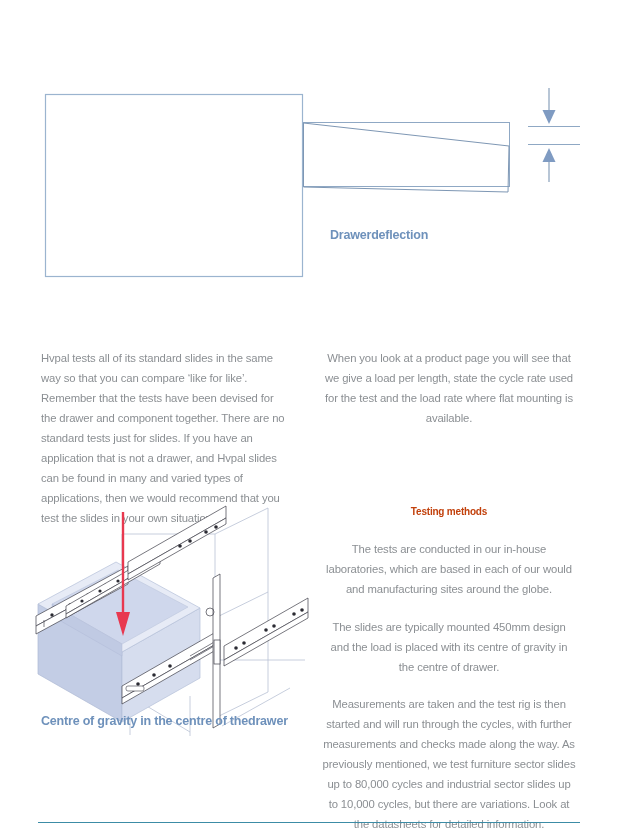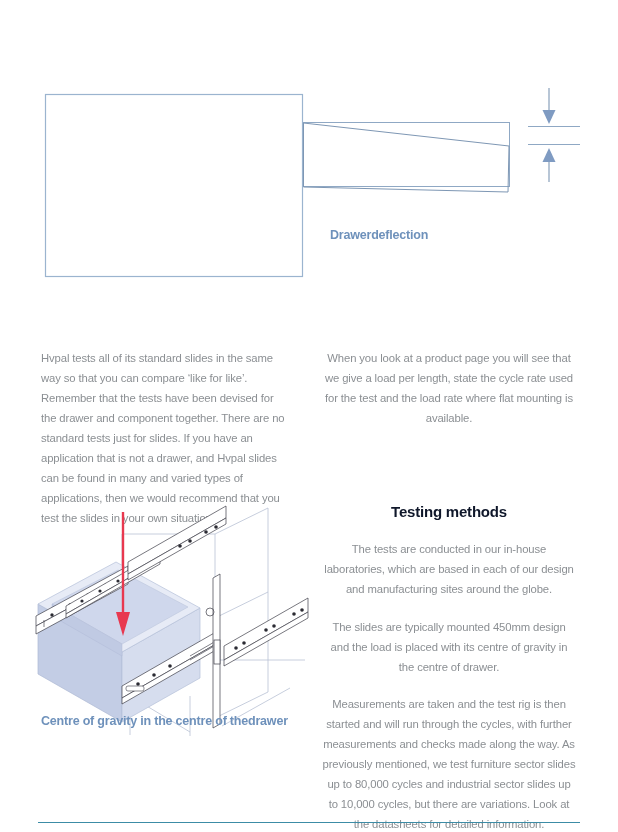--- a/index.html
+++ b/index.html
@@ -64,23 +64,23 @@
     top: 348px;
     width: 254px;
     text-align: center;
   }
   .col p {
     margin: 0 0 17.6px 0;
   }
   .col p:last-child { margin-bottom: 0; }
 
   .section-heading {
-    color: #0f172a;
+    color: #c2410c;
     font-weight: bold;
-    font-size: 15px;
+    font-size: 10px;
     letter-spacing: -0.2px;
     margin: 0 0 16px 0;
   }
   #testing-methods-heading {
     margin-top: 0;
   }
 
   .spacer-block { height: 56px; }
 
   
@@ -141,21 +141,21 @@
   </div>
 
   <div class="col" id="left-column">
     <p>Hvpal tests all of its standard slides in the  same way so that you can compare ‘like for like’. Remember that the tests have been devised for the drawer and component together. There are no standard tests just for slides. If you have an application that is not a drawer, and Hvpal slides can be found in many and varied types of applications, then we would recommend that you test the slides in your own situation.</p>
   </div>
 
   <div class="col" id="right-column">
     <p>When you look at a product page you will see that we give a load per length, state the cycle rate used for the test and the load rate where flat mounting is available.</p>
     <div class="spacer-block"></div>
     <p class="section-heading" id="testing-methods-heading">Testing methods</p>
-    <p>The tests are conducted in our in-house laboratories, which are based in each of our design and manufacturing sites around the globe.</p>
+    <p>The tests are conducted in our in-house laboratories, which are based in each of our would and manufacturing sites around the globe.</p>
     <p>The slides are typically mounted 450mm design and the load is placed with its centre of gravity in the centre of drawer.</p>
     <p>Measurements are taken and the test rig is then started and will run through the cycles, with further measurements and checks made along the way. As previously mentioned, we test furniture sector slides up to 80,000 cycles and industrial sector slides up to 10,000 cycles, but there are variations. Look at the datasheets for detailed information.</p>
   </div>
 
   <div id="drawer-illustration">
     <svg width="280" height="250" viewBox="0 0 280 250" xmlns="http://www.w3.org/2000/svg">
       <defs>
         <style>
           .thin { stroke:#4a4a55; stroke-width:0.7; fill:none; stroke-linejoin:round; }
           .faint { stroke:#b9c2d4; stroke-width:0.7; fill:none; }

